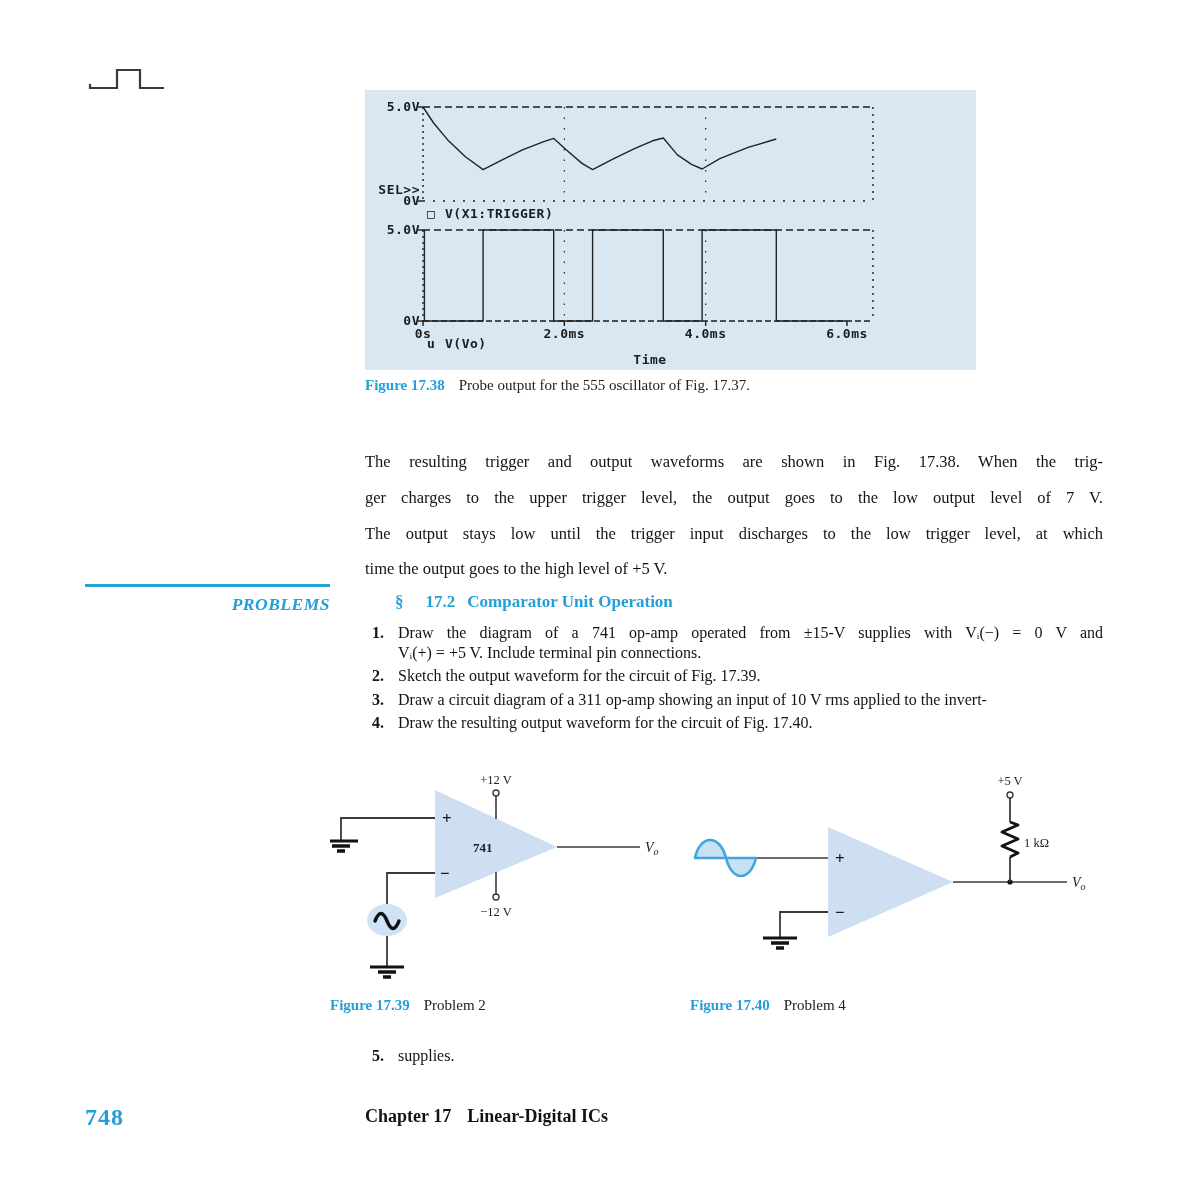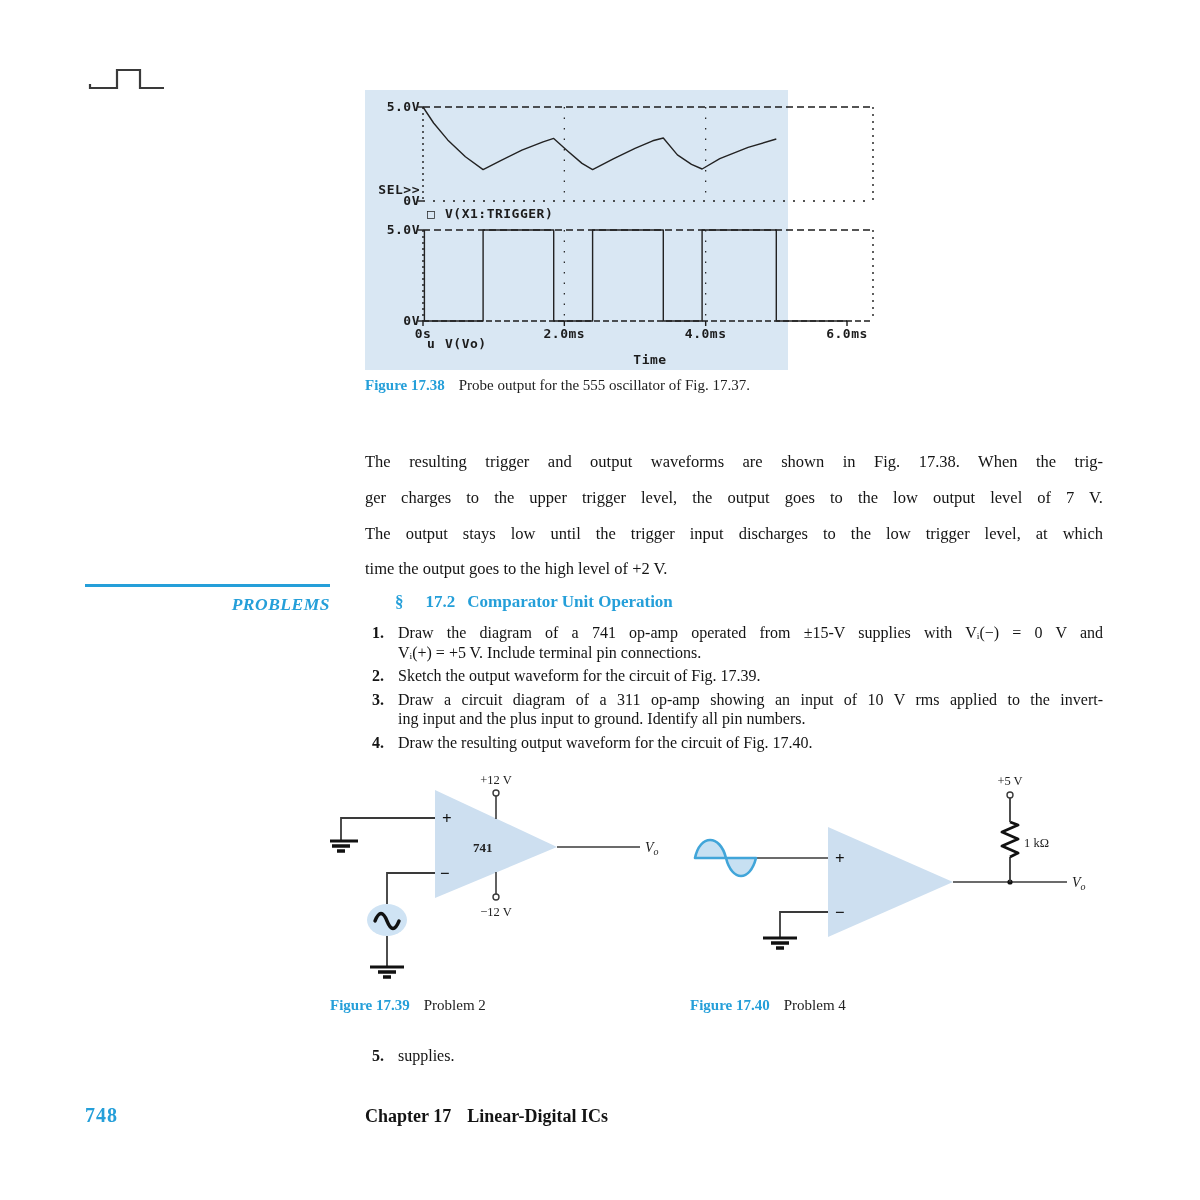--- a/index.html
+++ b/index.html
@@ -1,20 +1,20 @@
 <!DOCTYPE html>
 <html><head>
 <meta charset="utf-8">
 <style>
   html,body{margin:0;padding:0;background:#fff;}
   .page{position:relative;width:1200px;height:1200px;background:#ffffff;overflow:hidden;
         font-family:"Liberation Serif",serif;color:#141414;}
   .abs{position:absolute;}
   
-  .plotbox{position:absolute;left:365px;top:90px;width:423px;height:280px;background:#d9e7f3;}
+  .plotbox{position:absolute;left:365px;top:90px;width:611px;height:280px;background:#d9e7f3;}
   .plab{font-family:"DejaVu Sans Mono",monospace;font-weight:bold;font-size:13px;fill:#1c1c1c;letter-spacing:.5px;}
   
   .figcap{position:absolute;font-size:15px;white-space:nowrap;}
   .figlabel{color:#259fd9;font-weight:bold;}
   .figtext{margin-left:14px;color:#222;}
   
   .para{position:absolute;left:365px;top:436px;width:738px;font-size:16.5px;line-height:19.8px;}
   .para>div{text-align:justify;text-align-last:justify;margin-top:16px;}
   .para>div:last-child{text-align-last:auto;}
   
@@ -29,21 +29,21 @@
   .pnum{flex:none;width:33px;font-weight:bold;padding-left:7px;box-sizing:border-box;}
   .ptext{flex:1;}
   .ptext>div:not(:last-child){text-align:justify;text-align-last:justify;}
   .p5{position:absolute;left:365px;top:1046px;width:738px;font-size:16px;line-height:19.6px;}
   
   .cktlab{font-size:12.5px;fill:#222;}
   .opamp{font-size:13px;font-weight:bold;fill:#222;}
   .pm{font-size:17px;font-weight:bold;fill:#111;}
   .vo{font-size:14px;font-style:italic;fill:#222;}
   
-  .pagenum{position:absolute;left:85px;top:1104px;color:#259fd9;font-weight:bold;font-size:20px;letter-spacing:1px;}
+  .pagenum{position:absolute;left:85px;top:1104px;color:#259fd9;font-weight:bold;font-size:24px;letter-spacing:1px;}
   .footer{position:absolute;left:365px;top:1106px;font-weight:bold;font-size:18px;}
   .footer span{margin-right:16px;}
 </style>
 </head>
 <body>
 
 <div class="page">
 
   <svg class="abs" style="left:80px;top:60px" width="100" height="45" viewBox="0 0 100 45">
     <polyline points="10,24 10,28 37,28 37,10 60,10 60,28 84,28" fill="none" stroke="#3a3a3a" stroke-width="2.2"></polyline>
@@ -90,21 +90,21 @@
       </svg>
   </div>
   <div class="figcap" style="left:365px;top:377px">
     <span class="figlabel">Figure 17.38</span><span class="figtext">Probe output for the 555 oscillator of Fig. 17.37.</span>
   </div>
 
   <div class="para">
     <div>The resulting trigger and output waveforms are shown in Fig. 17.38. When the trig-</div>
     <div>ger charges to the upper trigger level, the output goes to the low output level of 7 V.</div>
     <div>The output stays low until the trigger input discharges to the low trigger level, at which</div>
-    <div>time the output goes to the high level of +2 V.</div>
+    <div>time the output goes to the high level of +5 V.</div>
   </div>
 
   <div class="prule"></div>
   <div class="ptitle">PROBLEMS</div>
 
   <div class="sechead">
     <span class="secmark">§</span><span class="secnum">17.2</span><span>Comparator Unit Operation</span>
   </div>
 
   <div class="plist">
@@ -118,21 +118,20 @@
     <div class="pitem">
       <span class="pnum">2.</span>
       <div class="ptext">
           <div>Sketch the output waveform for the circuit of Fig. 17.39.</div>
         </div>
     </div>
     <div class="pitem">
       <span class="pnum">3.</span>
       <div class="ptext">
         <div>Draw a circuit diagram of a 311 op-amp showing an input of 10 V rms applied to the invert-</div>
-        <div>ing input and the plus input to ground. Identify all pin numbers.</div>
       </div>
     </div>
     <div class="pitem">
       <span class="pnum">4.</span>
       <div class="ptext">
           <div>Draw the resulting output waveform for the circuit of Fig. 17.40.</div>
         </div>
     </div>
   </div>
 

